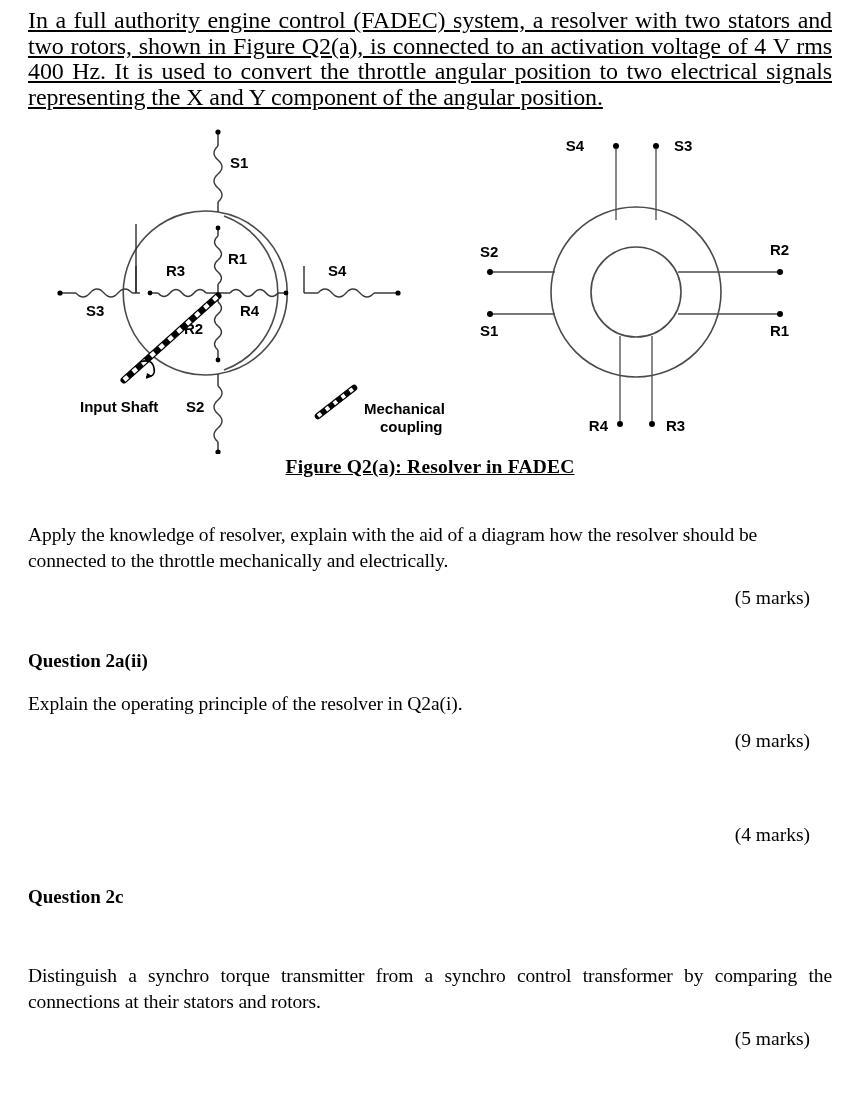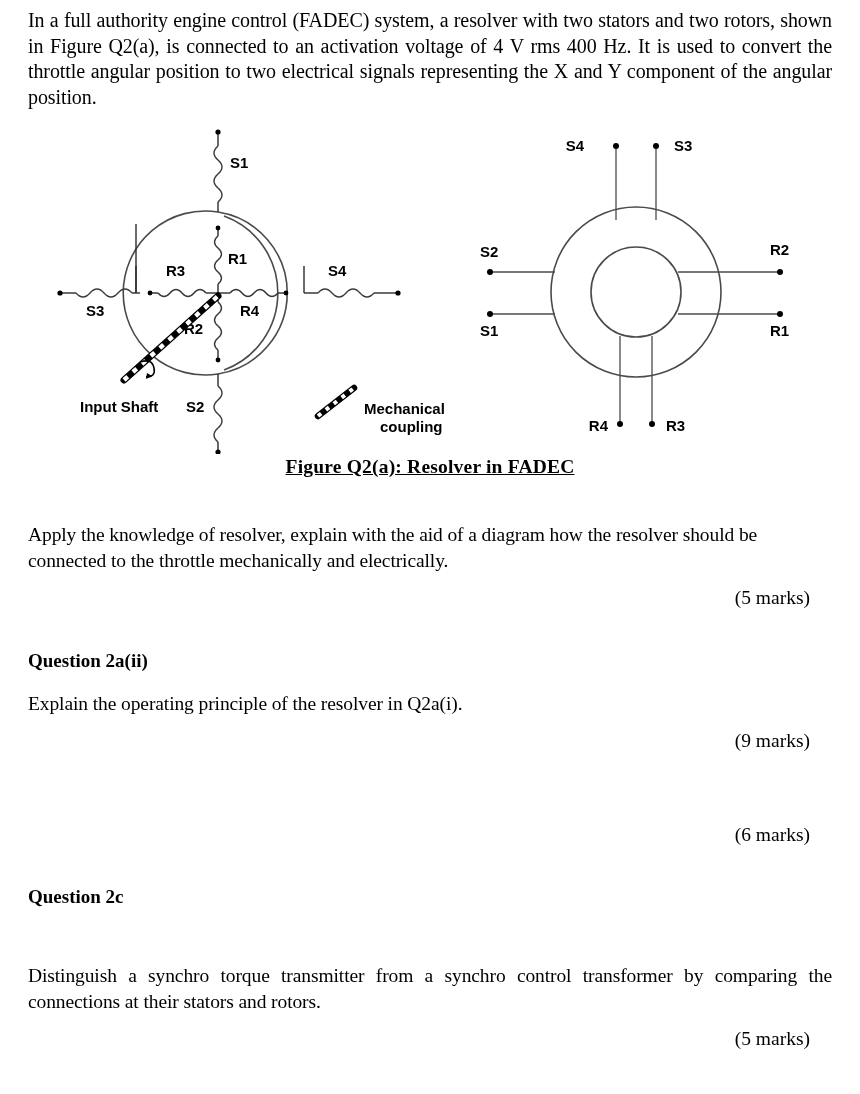--- a/index.html
+++ b/index.html
@@ -19,25 +19,26 @@
   .page {
     position: relative;
     width: 860px;
     height: 1094px;
     box-sizing: border-box;
     padding: 0 28px;
   }
 
   
   .intro {
-    font-size: 20px;
+    font-size: 24px;
     line-height: 25.5px;
     text-align: justify;
     margin: 8px 0 0 0;
     letter-spacing: -0.1px;
+    text-decoration: underline;
   }
 
   .q-head {
     font-size: 19px;
     font-weight: bold;
     line-height: 24px;
     margin: 0;
   }
   .q-body {
     font-size: 19.5px;
@@ -270,21 +271,21 @@
   <div class="section">
     <p class="q-head">Question 2a(ii)</p>
     <div class="gap-head-body"></div>
     <p class="q-body">Explain the operating principle of the resolver in Q2a(i).</p>
     <p class="marks">(9 marks)</p>
   </div>
 
   <div class="gap-section"></div>
   <div class="section">
     <div class="gap-head-body"></div>
-    <p class="marks">(6 marks)</p>
+    <p class="marks">(4 marks)</p>
   </div>
 
   <div class="gap-section"></div>
   <div class="section">
     <p class="q-head">Question 2c</p>
     <div class="gap-head-body"></div>
     <p class="q-body justify">Distinguish a synchro torque transmitter from a synchro control transformer by comparing the connections at their stators and rotors.</p>
     <p class="marks">(5 marks)</p>
   </div>
 

